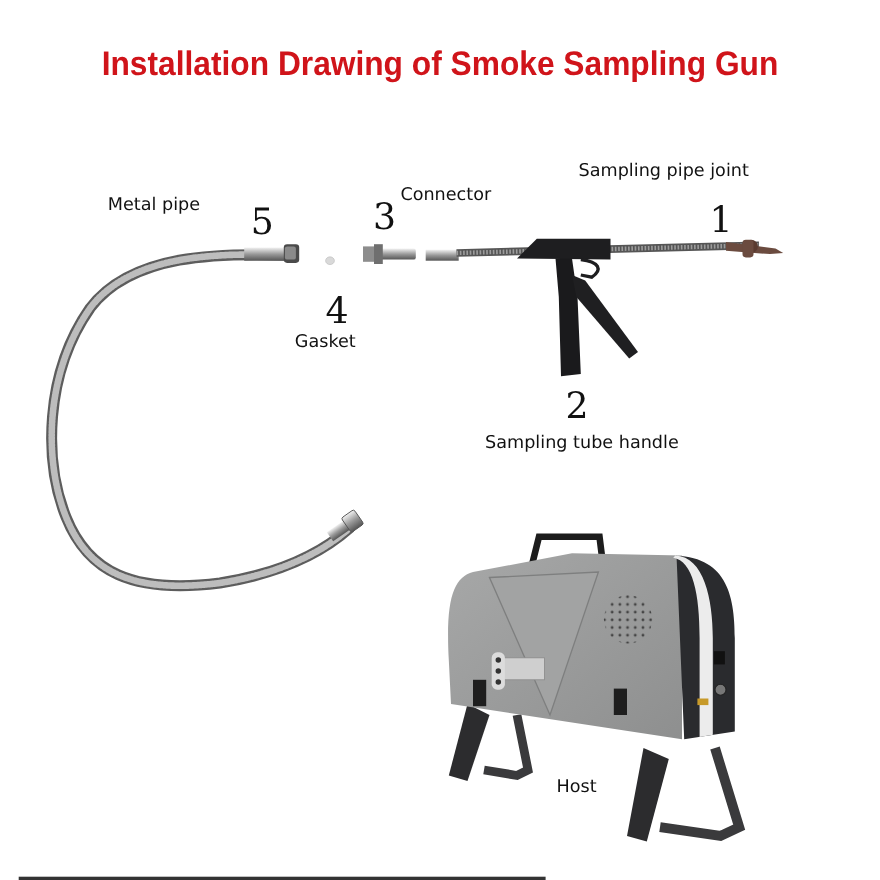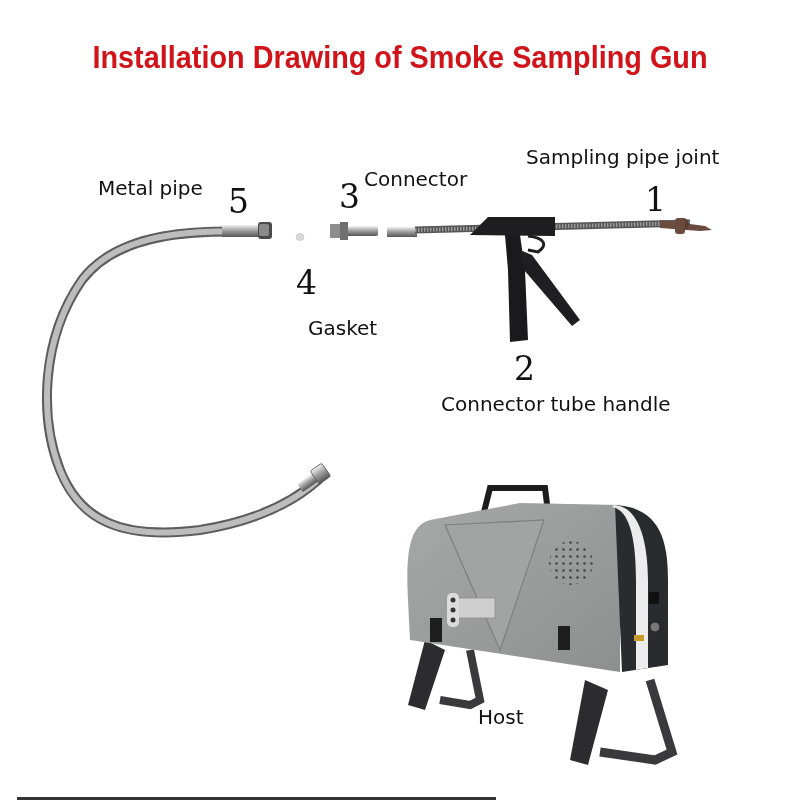--- a/index.html
+++ b/index.html
@@ -3,21 +3,21 @@
 <meta charset="utf-8">
 <style>
   html, body { margin: 0; padding: 0; background: #ffffff; }
   body { width: 800px; height: 800px; position: relative; overflow: hidden; font-family: "DejaVu Sans", sans-serif; }
   .title {
     position: absolute; left: 0; top: 40px; width: 800px; text-align: center;
     font-family: "Liberation Sans", sans-serif; font-weight: bold; font-size: 31px;
     letter-spacing: 0px; color: #d0141a; transform: scaleX(0.93); transform-origin: center;
   }
   .label {
-    position: absolute; font-family: "DejaVu Sans", sans-serif; font-size: 20px; color: #111; white-space: nowrap;
+    position: absolute; font-family: "DejaVu Sans", sans-serif; font-size: 16px; color: #111; white-space: nowrap;
   }
   .num {
     position: absolute; font-family: "DejaVu Serif", serif; font-size: 33px; color: #111; line-height: 1;
   }
   svg.art { position: absolute; left: 0; top: 0; }
 </style>
 </head>
 <body>
 
 <div class="title">Installation Drawing of Smoke Sampling Gun</div>
@@ -121,21 +121,21 @@
   <rect x="17" y="797" width="479" height="3" fill="#333"></rect>
 </svg>
 
 <div class="label" style="left:98px; top:176px;">Metal pipe</div>
 <div class="num" style="left:228px; top:185px;">5</div>
 
 <div class="num" style="left:339px; top:180px;">3</div>
 <div class="label" style="left:364px; top:167px;">Connector</div>
 
 <div class="num" style="left:296px; top:266px;">4</div>
-<div class="label" style="left:268px; top:316px;margin-left:40px;">Gasket</div>
+<div class="label" style="left:268px; top:300px;">Gasket</div>
 
 <div class="label" style="left:526px; top:145px;">Sampling pipe joint</div>
 <div class="num" style="left:645px; top:183px;">1</div>
 
 <div class="num" style="left:514px; top:352px;">2</div>
-<div class="label" style="left:441px; top:392px;">Connector tube handle</div>
+<div class="label" style="left:441px; top:392px;">Sampling tube handle</div>
 
-<div class="label" style="left:478px; top:705px;">Host</div>
+<div class="label" style="left:506px; top:705px;">Host</div>
 
 </body></html>

